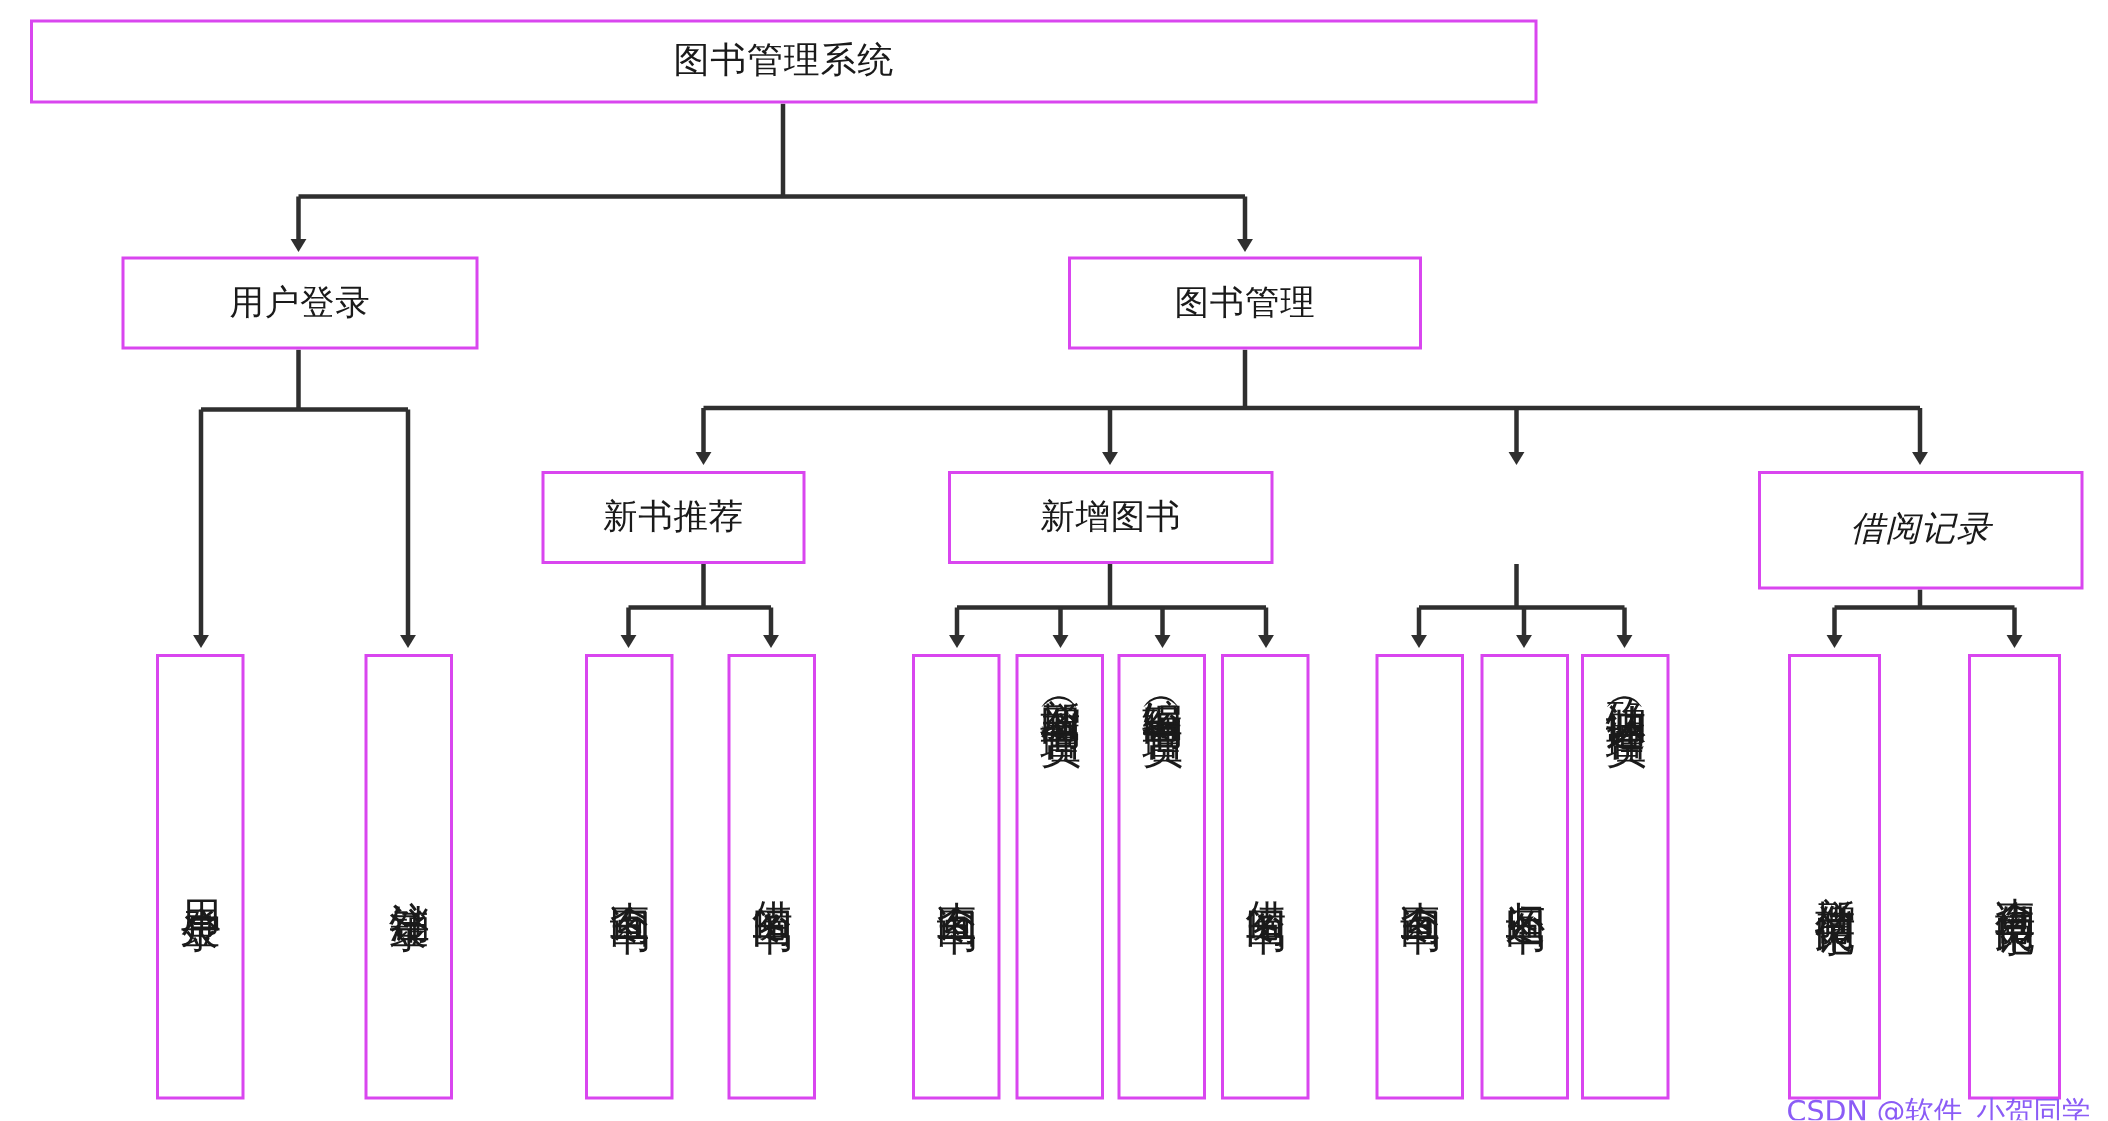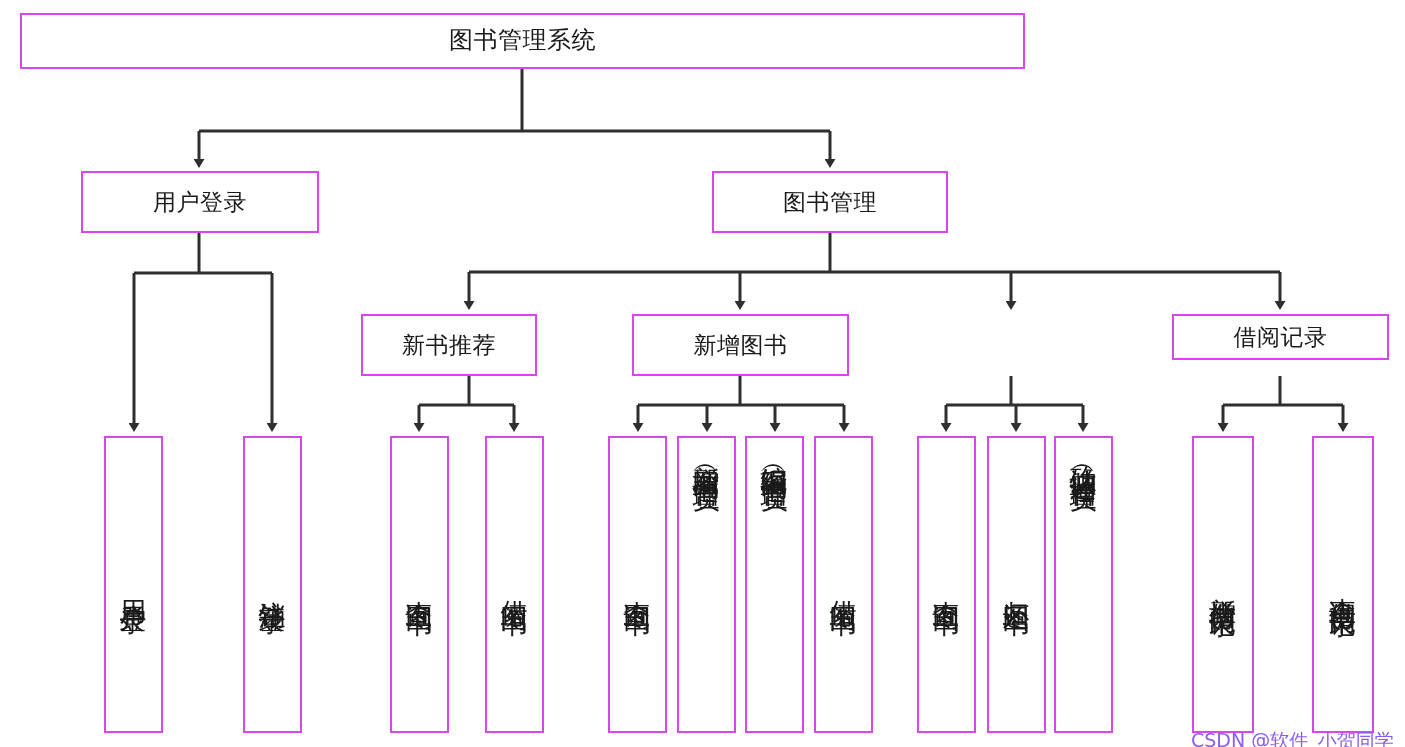--- a/index.html
+++ b/index.html
@@ -145,21 +145,21 @@
   <div class="node h" style="left:712px; top:171px; width:236px; height:62px;justify-content:center;">
     <span class="label">图书管理</span>
   </div>
 
   <div class="node h" style="left:361px; top:314px; width:176px; height:62px;">
     <span class="label">新书推荐</span>
   </div>
   <div class="node h" style="left:632px; top:314px; width:217px; height:62px;">
     <span class="label">新增图书</span>
   </div>
-  <div class="node h" style="left:1172px; top:314px; width:217px; height:46px;">
+  <div class="node h" style="left:1172px; top:314px; width:217px; height:79px;font-style:italic;">
     <span class="label">借阅记录</span>
   </div>
 
   <div class="node v" style="left:104px; top:436px; width:59px; height:297px;">
     <span class="label">用户登录</span>
   </div>
   <div class="node v" style="left:243px; top:436px; width:59px; height:297px;">
     <span class="label">注销登录</span>
   </div>
 

